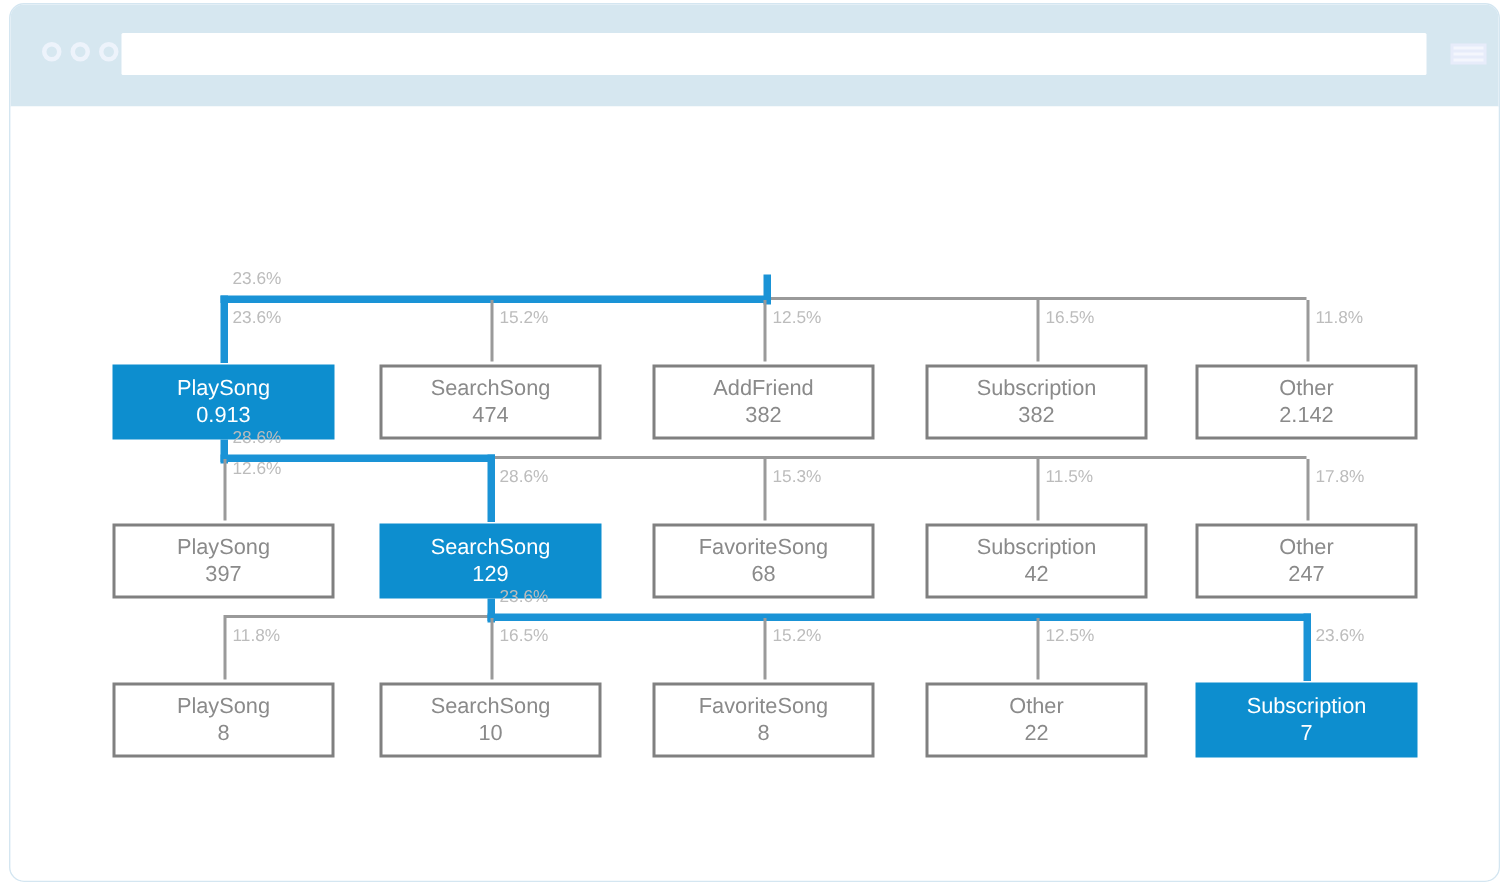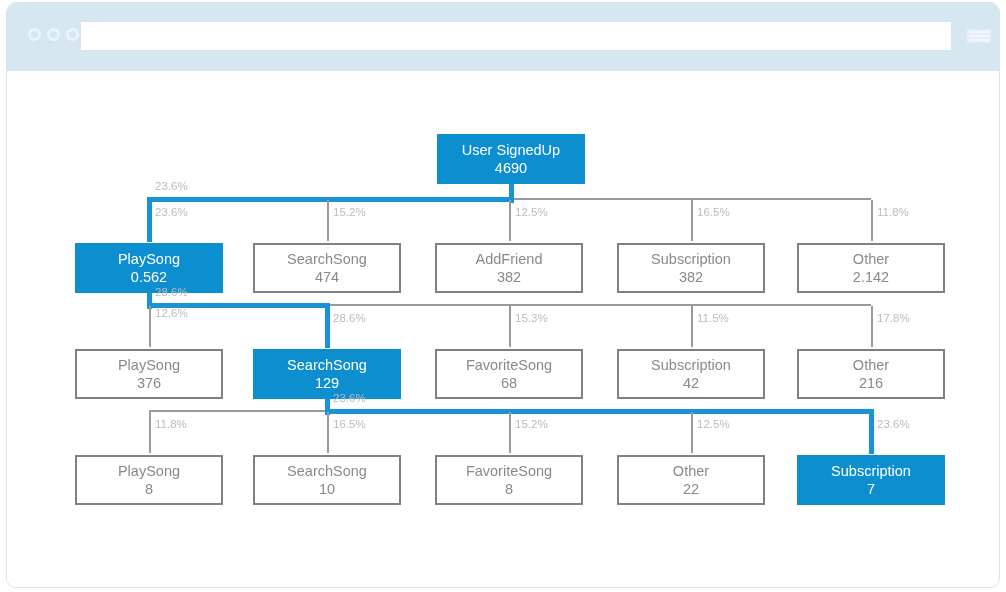--- a/index.html
+++ b/index.html
@@ -150,32 +150,28 @@
     </div>
     <input id="url-bar" type="text" value="" style="">
     <div id="menu-icon">
       <span></span>
       <span></span>
       <span></span>
     </div>
   </div>
 
   <div id="funnel-canvas">
-      <div class="node highlight" style="left: 430px; top: 63px;">
-        <div class="node-label">User SignedUp</div>
-        <div class="node-value">4690</div>
-      </div>
       <div class="line-h grey" style="left: 142px; top: 127px; width: 722px;"></div>
       <div class="line-v blue" style="left: 502px; top: 112px; height: 20px;"></div>
       <div class="line-h blue" style="left: 140px; top: 126px; width: 367px;"></div>
       <div class="line-v blue" style="left: 140px; top: 126px; height: 45px;"></div>
       <div class="pct" style="left: 148px; top: 135px;">23.6%</div>
       <div class="node highlight" style="left: 68px; top: 172px;">
         <div class="node-label">PlaySong</div>
-        <div class="node-value">0.562</div>
+        <div class="node-value">0.913</div>
       </div>
       <div class="line-v grey" style="left: 320px; top: 129px; height: 41px;"></div>
       <div class="pct" style="left: 326px; top: 135px;">15.2%</div>
       <div class="node plain" style="left: 246px; top: 172px;">
         <div class="node-label">SearchSong</div>
         <div class="node-value">474</div>
       </div>
       <div class="line-v grey" style="left: 502px; top: 129px; height: 41px;"></div>
       <div class="pct" style="left: 508px; top: 135px;">12.5%</div>
       <div class="node plain" style="left: 428px; top: 172px;">
@@ -195,21 +191,21 @@
         <div class="node-value">2.142</div>
       </div>
       <div class="pct" style="left: 148px; top: 109px;">23.6%</div>
       <div class="line-h grey" style="left: 142px; top: 233px; width: 722px;"></div>
       <div class="line-v blue" style="left: 140px; top: 222px; height: 16px;"></div>
       <div class="line-h blue" style="left: 140px; top: 232px; width: 183px;"></div>
       <div class="line-v grey" style="left: 142px; top: 235px; height: 41px;"></div>
       <div class="pct" style="left: 148px; top: 236px;">12.6%</div>
       <div class="node plain" style="left: 68px; top: 278px;">
         <div class="node-label">PlaySong</div>
-        <div class="node-value">376</div>
+        <div class="node-value">397</div>
       </div>
       <div class="line-v blue" style="left: 318px; top: 232px; height: 45px;"></div>
       <div class="pct" style="left: 326px; top: 241px;">28.6%</div>
       <div class="node highlight" style="left: 246px; top: 278px;">
         <div class="node-label">SearchSong</div>
         <div class="node-value">129</div>
       </div>
       <div class="line-v grey" style="left: 502px; top: 235px; height: 41px;"></div>
       <div class="pct" style="left: 508px; top: 241px;">15.3%</div>
       <div class="node plain" style="left: 428px; top: 278px;">
@@ -219,21 +215,21 @@
       <div class="line-v grey" style="left: 684px; top: 235px; height: 41px;"></div>
       <div class="pct" style="left: 690px; top: 241px; text-align: right;">11.5%</div>
       <div class="node plain" style="left: 610px; top: 278px;">
         <div class="node-label">Subscription</div>
         <div class="node-value">42</div>
       </div>
       <div class="line-v grey" style="left: 864px; top: 235px; height: 41px;"></div>
       <div class="pct" style="left: 870px; top: 241px;">17.8%</div>
       <div class="node plain" style="left: 790px; top: 278px;">
         <div class="node-label">Other</div>
-        <div class="node-value">216</div>
+        <div class="node-value">247</div>
       </div>
       <div class="pct" style="left: 148px; top: 215px;">28.6%</div>
       <div class="line-h grey" style="left: 142px; top: 339px; width: 722px;"></div>
       <div class="line-v blue" style="left: 318px; top: 328px; height: 16px;"></div>
       <div class="line-h blue" style="left: 318px; top: 338px; width: 549px;"></div>
       <div class="line-v grey" style="left: 142px; top: 341px; height: 41px;"></div>
       <div class="pct" style="left: 148px; top: 347px;">11.8%</div>
       <div class="node plain" style="left: 68px; top: 384px;">
         <div class="node-label">PlaySong</div>
         <div class="node-value">8</div>

